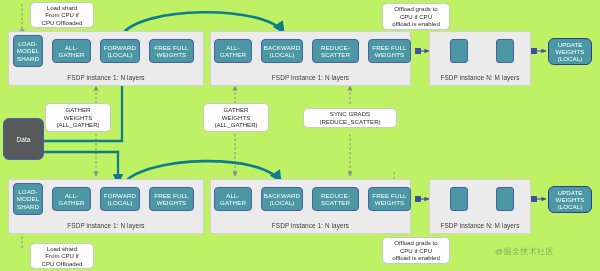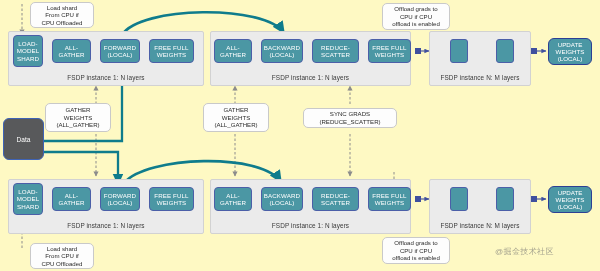--- a/index.html
+++ b/index.html
@@ -1,18 +1,18 @@
 <!DOCTYPE html>
 <html><head>
 <meta charset="utf-8">
 <style>
   html,body{margin:0;padding:0;background:#ffffff;}
   body{width:600px;height:271px;overflow:hidden;
        font-family:"Liberation Sans","DejaVu Sans",sans-serif;}
-  #stage{position:relative;width:600px;height:271px;background:#fef9c3;}
+  #stage{position:relative;width:600px;height:271px;background:#bef264;}
 
   
   .group{position:absolute;background:#ebebeb;border:1px solid #d2d2d2;
          border-radius:2px;box-sizing:border-box;}
   .group-label{position:absolute;left:0;right:0;bottom:4px;text-align:center;
                font-size:6.4px;color:#3a3a3a;letter-spacing:.1px;}
 
   
   .op{position:absolute;background:#4b97a4;border:1px solid #4b5fa8;
       border-radius:4px;box-sizing:border-box;display:flex;align-items:center;

